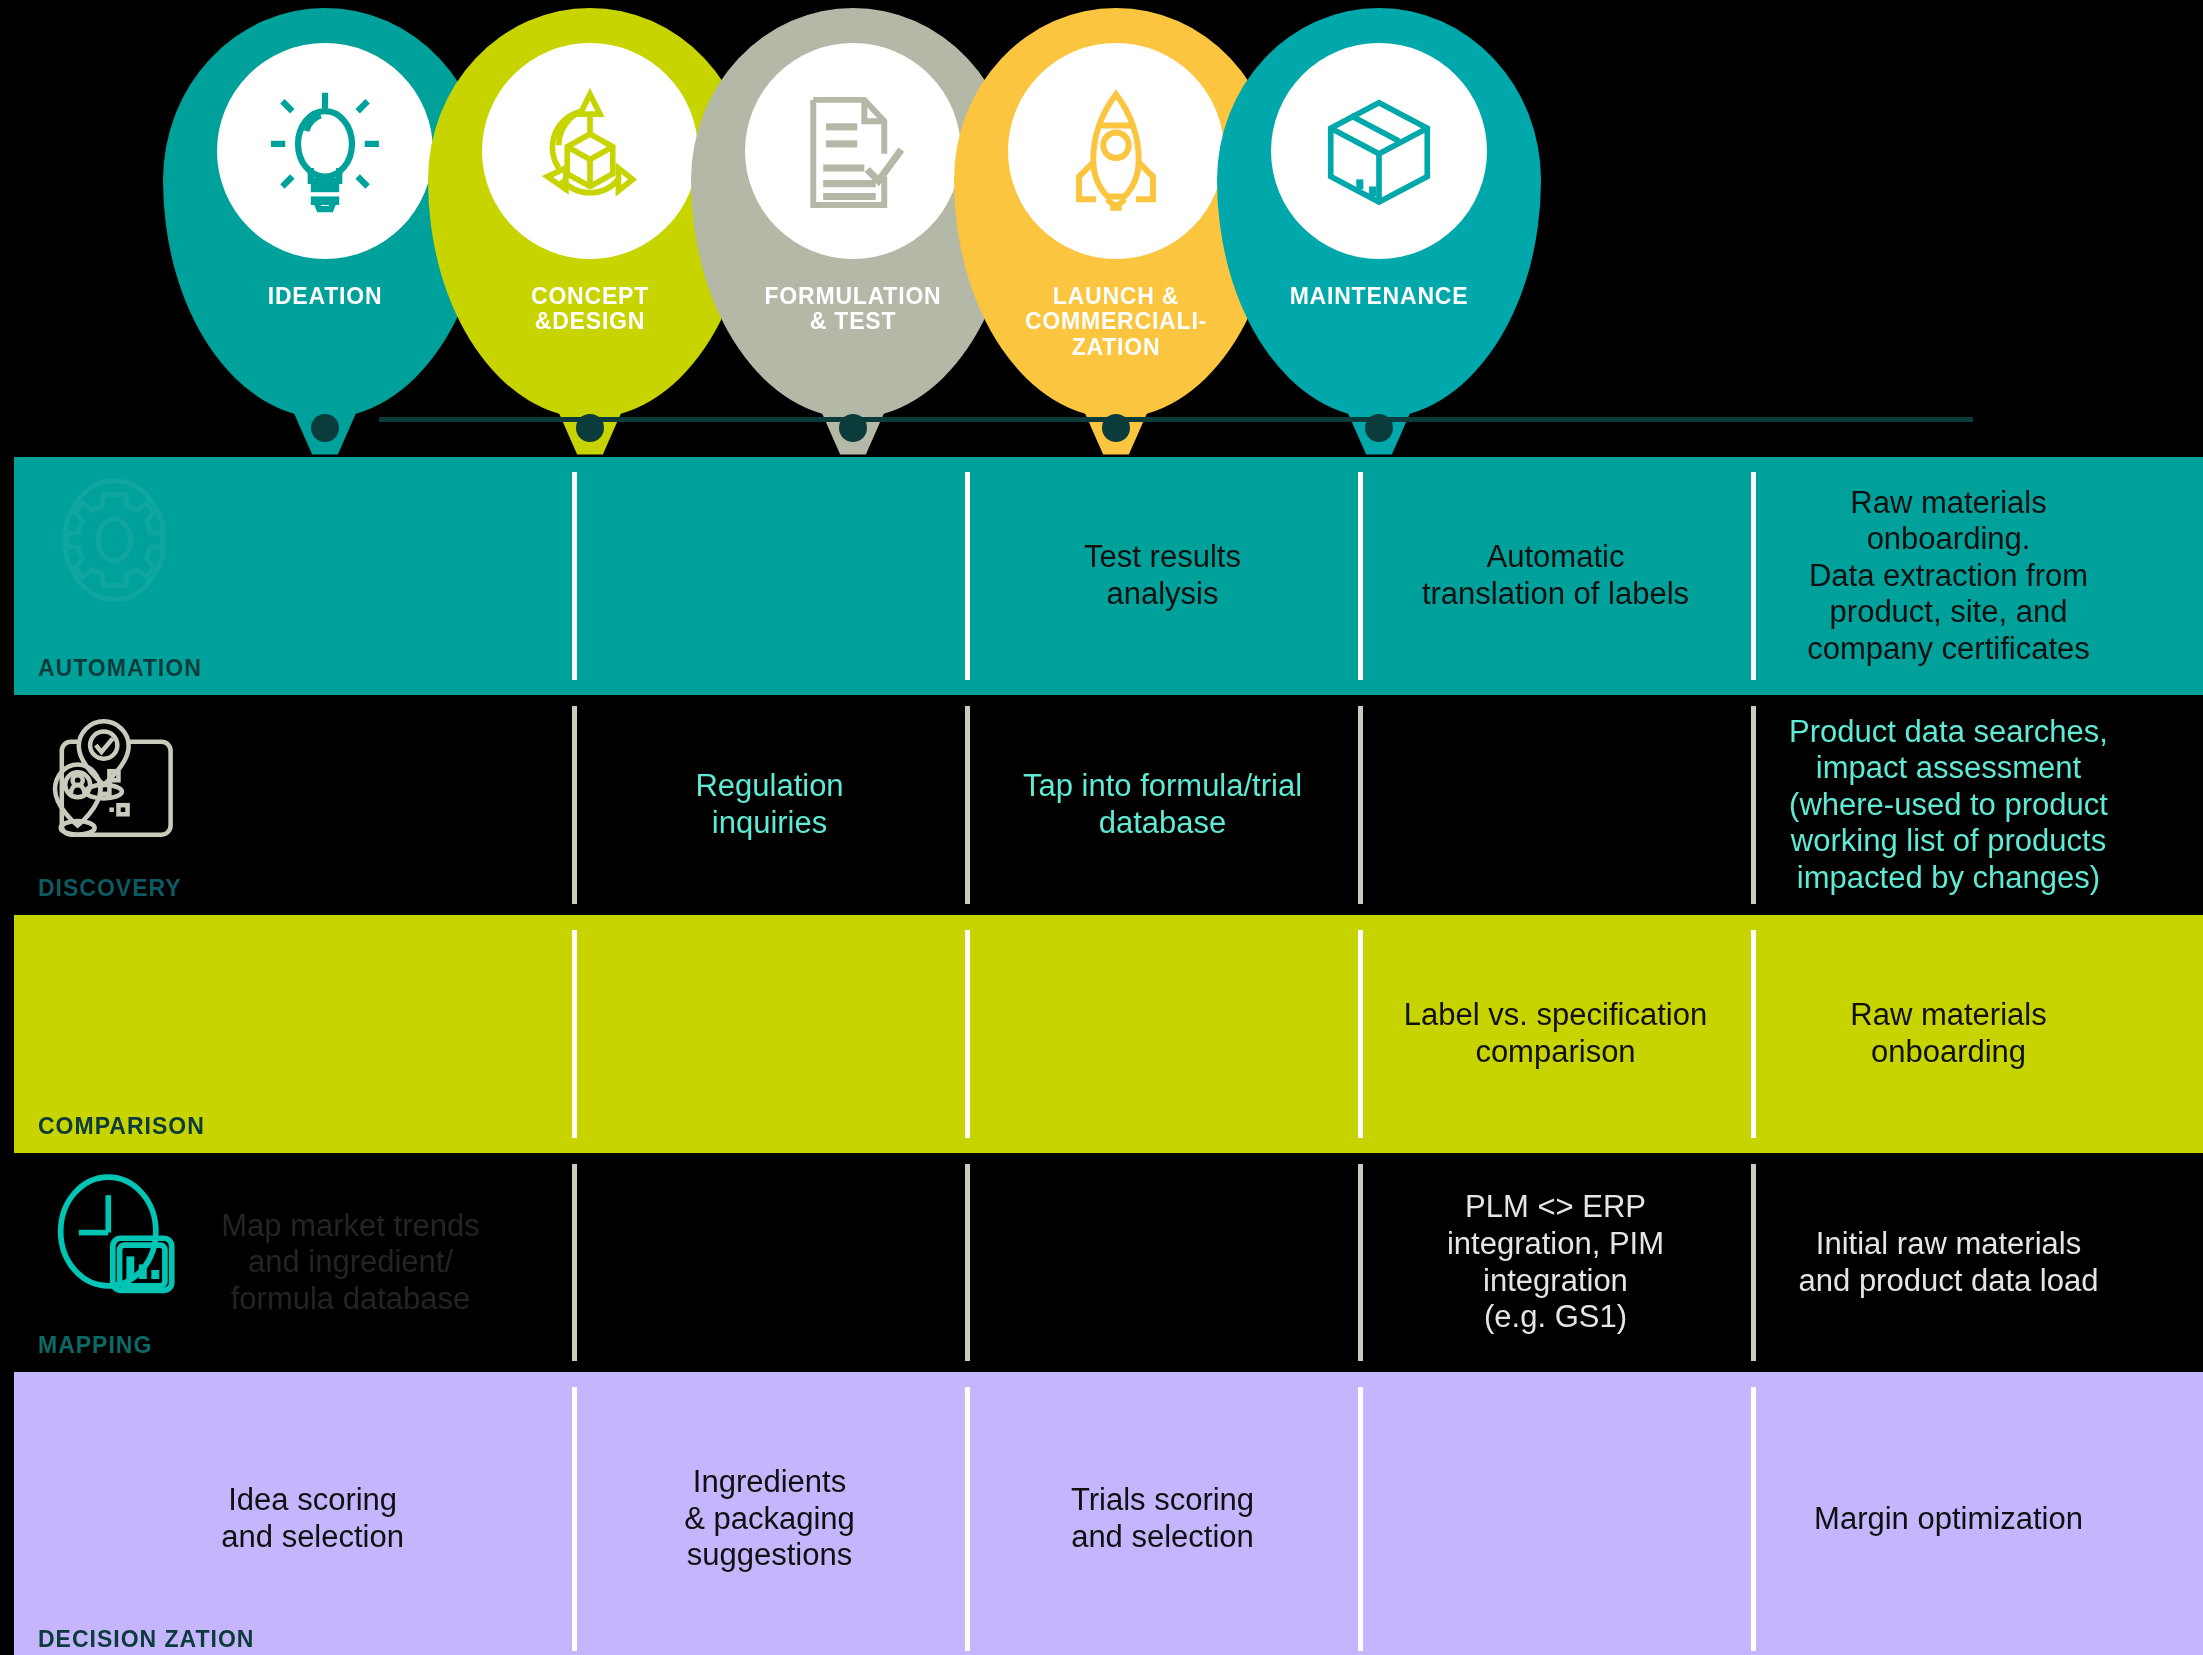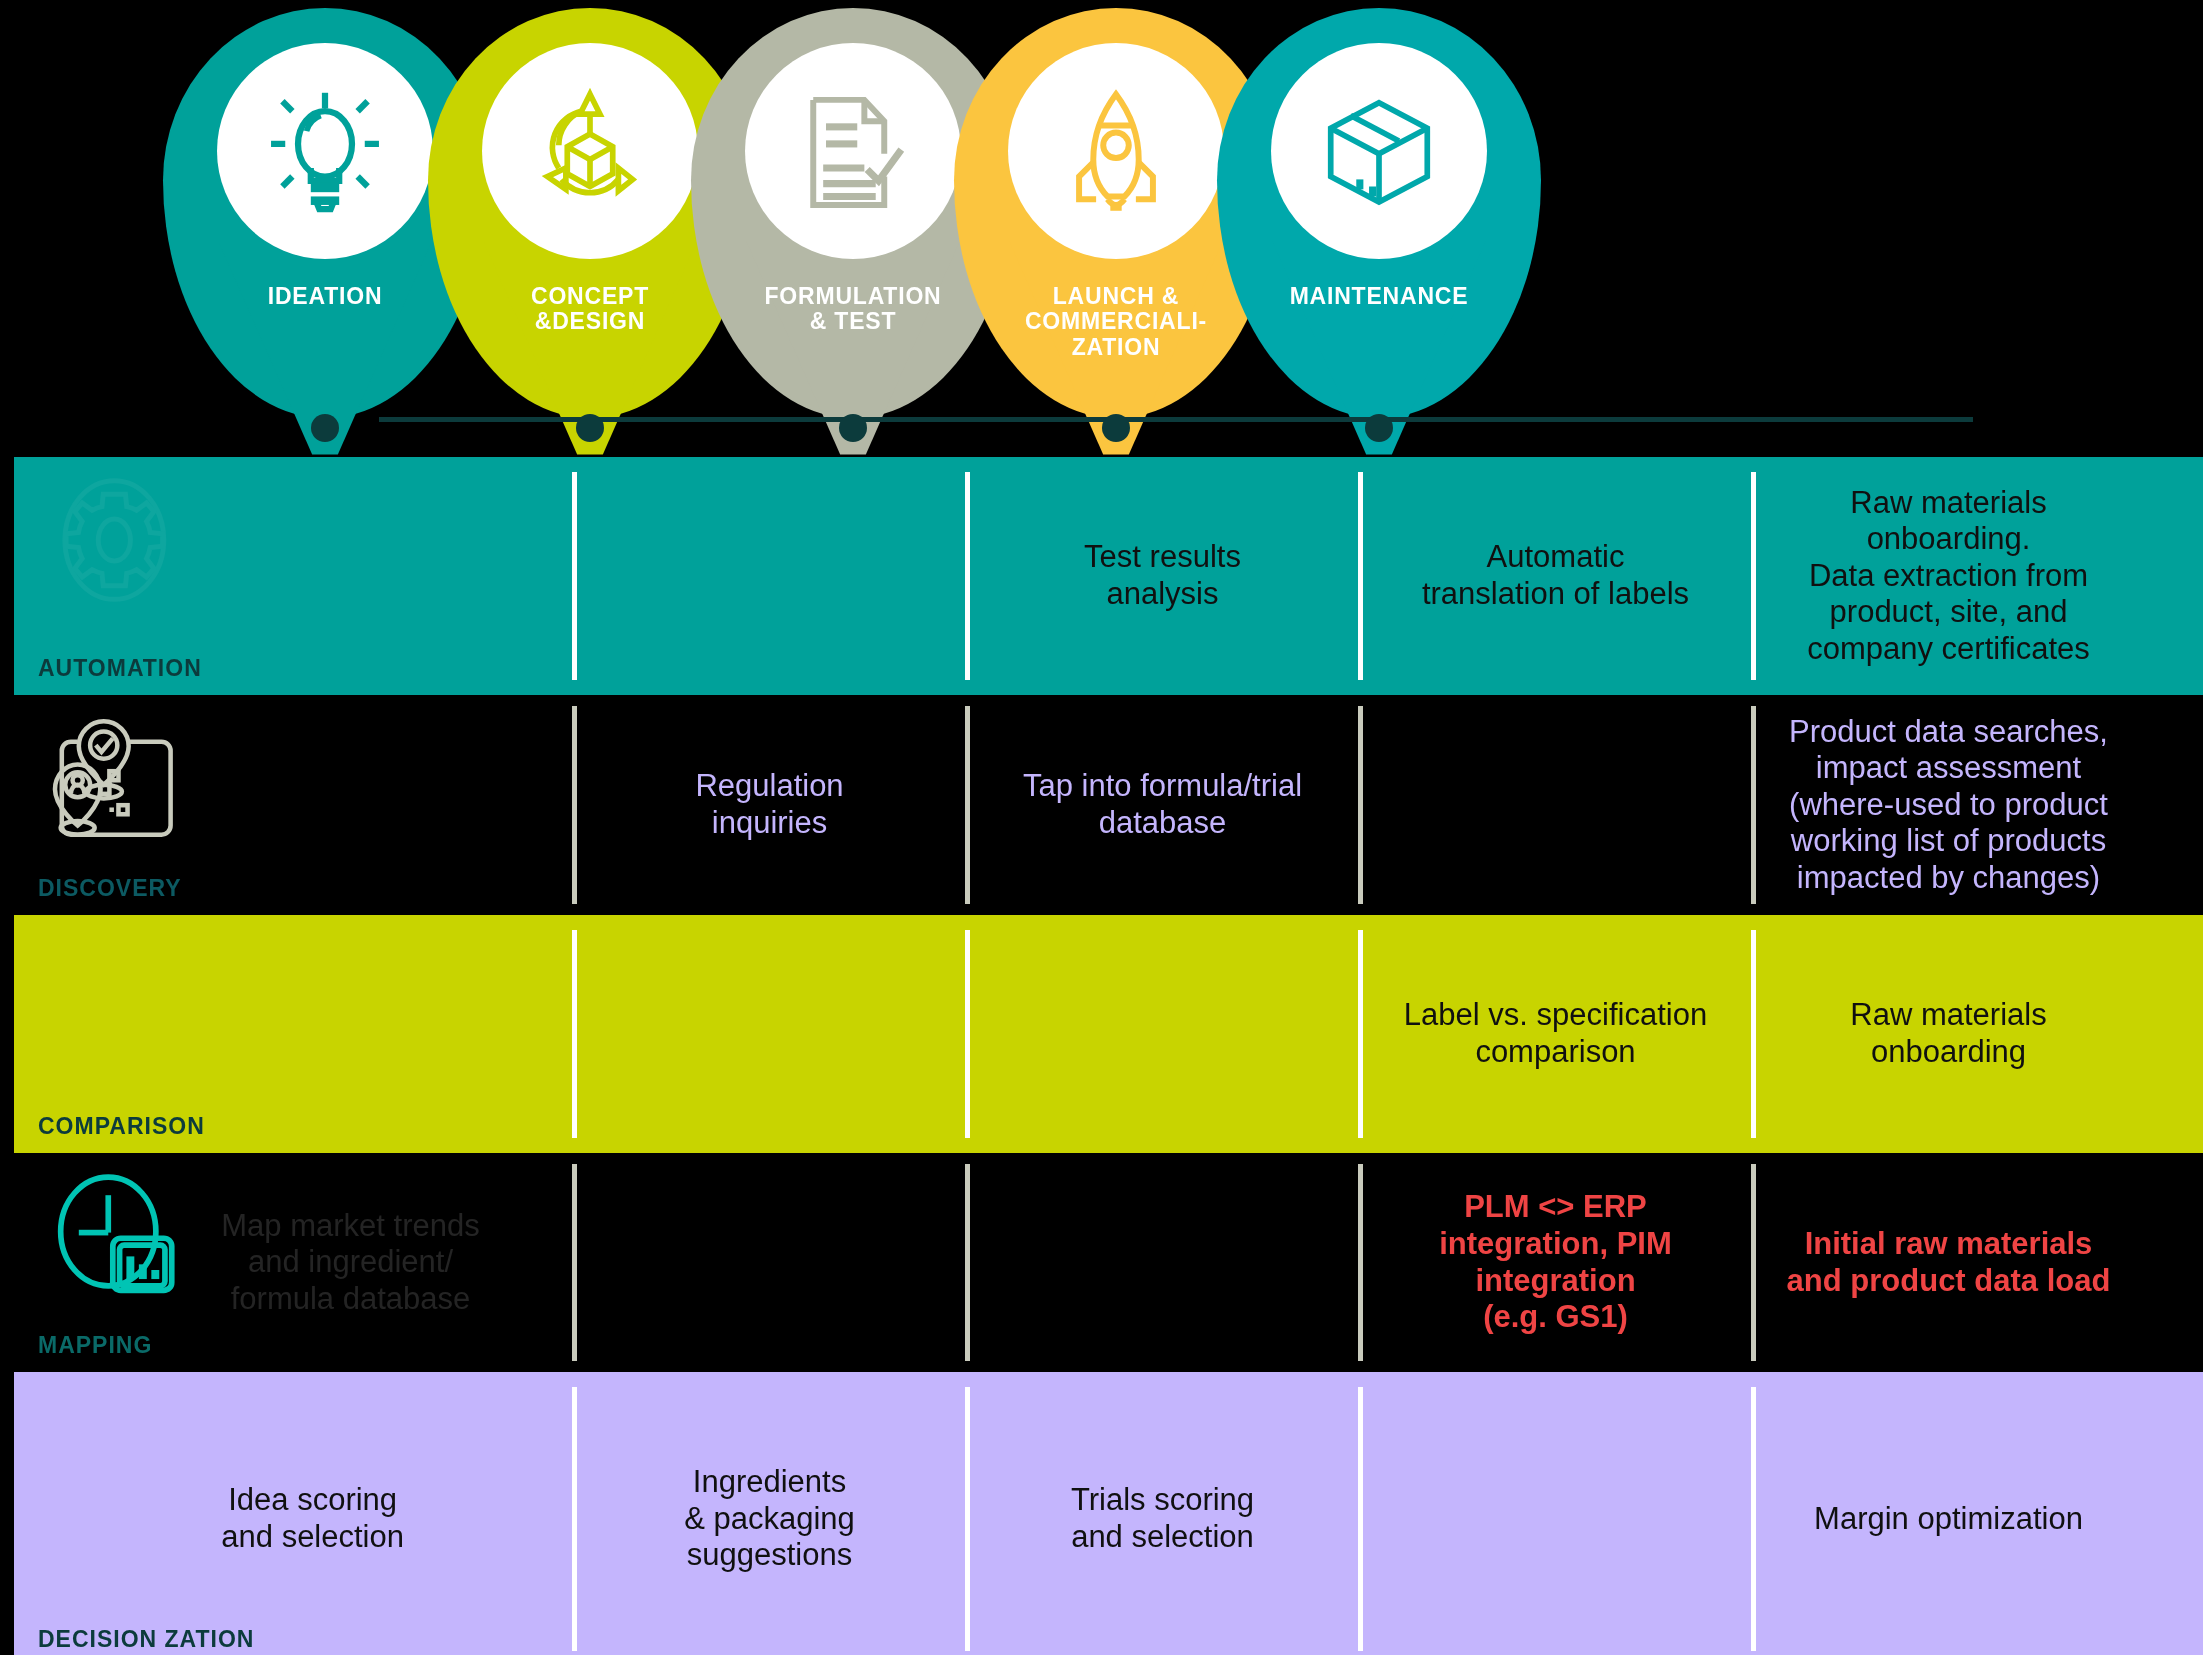--- a/index.html
+++ b/index.html
@@ -54,29 +54,29 @@
     padding:16px 13px;box-sizing:border-box;}
   .cell .txt{font-size:31px;line-height:1.18;}
   .cell .vline{position:absolute;left:-0.9px;top:0;bottom:0;width:4.7px;}
 
   
   .r-automation .vline{background:#ffffff;top:15px;bottom:15px;}
   .r-automation .cell .txt{color:#101010;}
   .r-automation .cat-label{color:#0c3b3c;}
 
   .r-discovery .vline{background:#c9cbbd;top:11.2px;bottom:11.2px;}
-  .r-discovery .cell .txt{color:#c4b5fd;}
+  .r-discovery .cell .txt{color:#5eead4;}
   .r-discovery .cat-label{color:#0c5a62;}
 
   .r-comparison .vline{background:#ffffff;top:15px;bottom:15px;}
   .r-comparison .cell .txt{color:#101010;}
   .r-comparison .cat-label{color:#0c3b3c;}
 
   .r-mapping .vline{background:#c9cbbd;top:11.2px;bottom:11.2px;}
-  .r-mapping .cell .txt{color:#ef4444;font-weight:bold;}
+  .r-mapping .cell .txt{color:#e5e5e5;}
   .r-mapping .cat-label{color:#0a6a68;}
 
   .r-decision .vline{background:#ffffff;top:15px;bottom:15px;}
   .r-decision .cell .txt{color:#101010;}
   .r-decision .cat-label{color:#0c3b3c;}
 
   
   .cat .cat-text{position:absolute;left:198px;top:0;bottom:0;width:362px;
     display:flex;align-items:center;text-align:center;padding:0 9.3px;box-sizing:border-box;}
   .cat .cat-text .txt{font-size:31px;line-height:1.18;}

